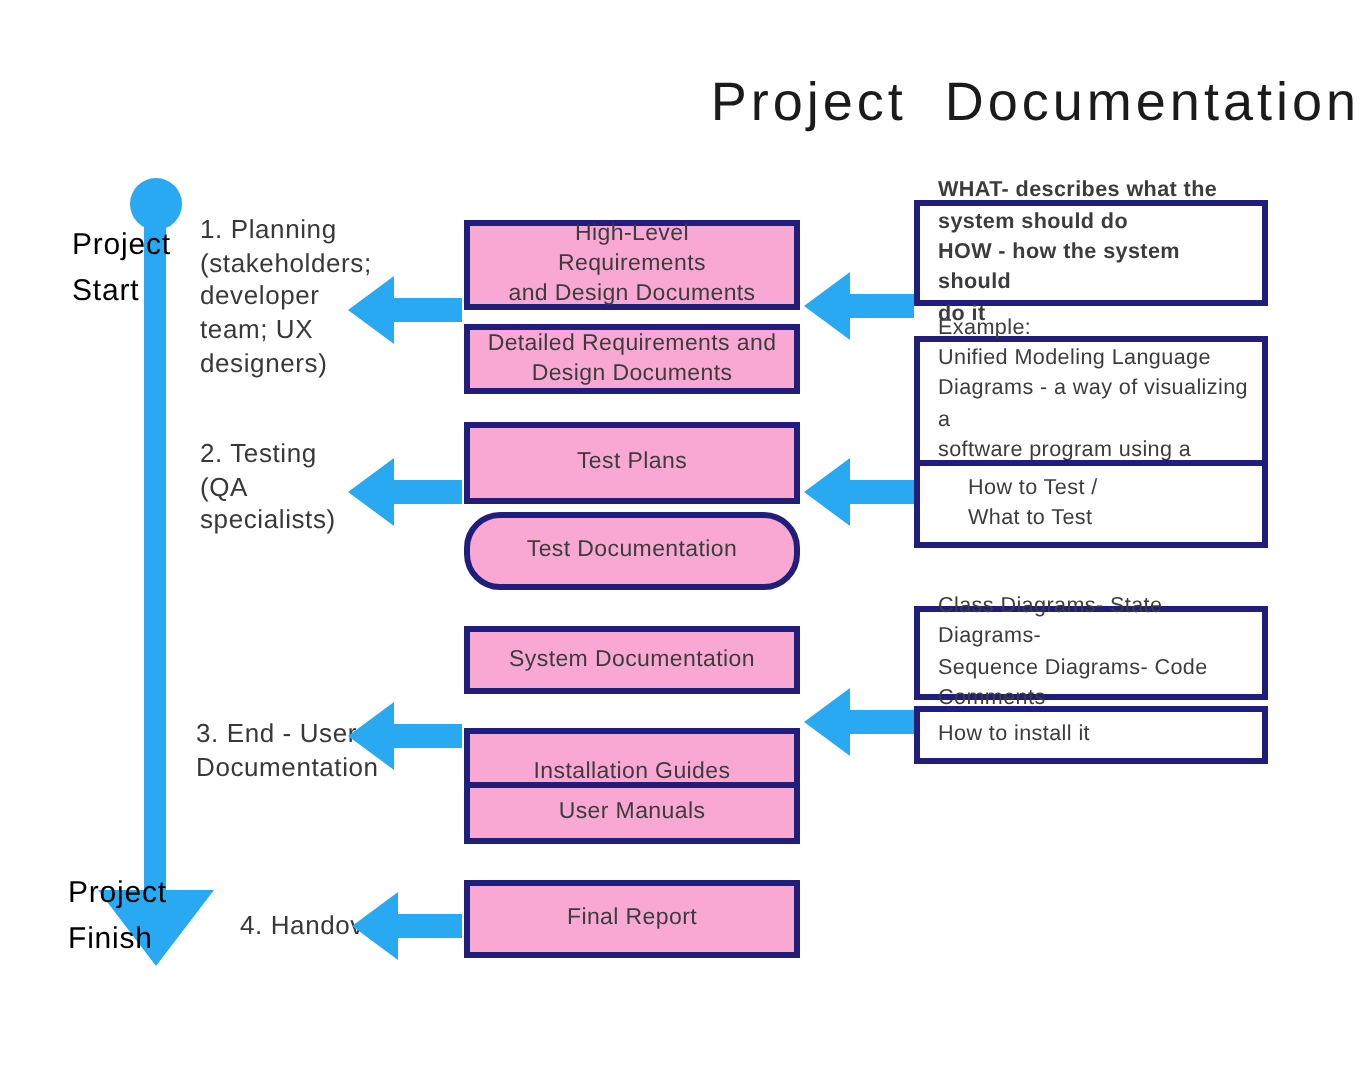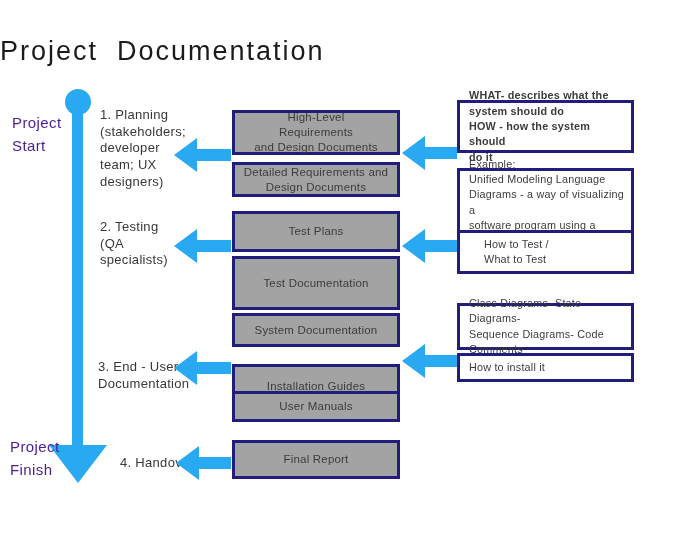--- a/index.html
+++ b/index.html
@@ -10,52 +10,52 @@
   html,body{margin:0;padding:0;background:#ffffff;}
   .canvas{
     position:relative;
     width:680px;height:544px;
     background:#ffffff;
     font-family:"Liberation Sans", sans-serif;
     overflow:hidden;
   }
   .title{
     position:absolute;left:0;top:36px;width:680px;
-    text-align:left;
+    text-align:right;
     font-size:27px;font-weight:400;letter-spacing:2px;
     color:#1b1b1b;margin:0;
     white-space:pre;
   }
   
   .tl-circle{
     position:absolute;left:65px;top:89px;width:26px;height:26px;
     border-radius:50%;background:var(--blue);
   }
   .tl-bar{
     position:absolute;left:72px;top:102px;width:11px;height:344px;
     background:var(--blue);
   }
   .tl-arrowhead{
     position:absolute;left:49px;top:445px;width:0;height:0;
     border-left:29px solid transparent;
     border-right:29px solid transparent;
     border-top:38px solid var(--blue);
   }
   .milestone{
-    position:absolute;color:#4c1d95;font-size:15px;line-height:1.5;
-    white-space:pre-line;letter-spacing:0.4px;
+    position:absolute;color:#000000;font-size:15px;line-height:1.5;
+    white-space:pre-line;letter-spacing:0.4px;margin-left:24px;
   }
   .phase{
     position:absolute;color:#383838;font-size:13px;line-height:1.28;
     white-space:pre-line;letter-spacing:0.3px;
   }
   
   .doc-box{
     position:absolute;left:232px;width:168px;
-    box-sizing:border-box;border:3px solid var(--navy);background:#a3a3a3;
+    box-sizing:border-box;border:3px solid var(--navy);background:#f9a8d4;
     display:flex;align-items:center;justify-content:center;
     text-align:center;color:var(--text);
     font-size:11.5px;line-height:1.3;letter-spacing:0.2px;
     white-space:pre-line;
   }
   .info-box{
     position:absolute;left:457px;width:177px;
     box-sizing:border-box;border:3px solid var(--navy);background:#fff;
     display:flex;align-items:center;
     text-align:left;color:var(--text);
@@ -100,21 +100,21 @@
   <div class="phase" style="left:98px;top:359px;width:115px;">3. End - User
 Documentation</div>
   <div class="phase" style="left:120px;top:455px;width:100px;">4. Handover</div>
 
   <div class="doc-box" style="top:110px;height:45px;">High-Level
 Requirements
 and Design Documents</div>
   <div class="doc-box" style="top:162px;height:35px;">Detailed Requirements and
 Design Documents</div>
   <div class="doc-box" style="top:211px;height:41px;">Test Plans</div>
-  <div class="doc-box" style="top:256px;height:54px;">Test Documentation</div>
+  <div class="doc-box" style="top:256px;height:39px;border-radius:18px;">Test Documentation</div>
   <div class="doc-box" style="top:313px;height:34px;">System  Documentation</div>
   <div class="doc-box" style="top:352px;height:44px;margin-top:12px;">Installation Guides</div>
   <div class="doc-box" style="top:391px;height:31px;">User Manuals</div>
   <div class="doc-box" style="top:440px;height:39px;">Final Report</div>
 
   <div class="info-box" style="top:100px;height:53px;font-weight:bold;">WHAT- describes what the
 system should do
 HOW - how the system should
 do it</div>
   <div class="info-box" style="top:168px;height:69px;">Example:

